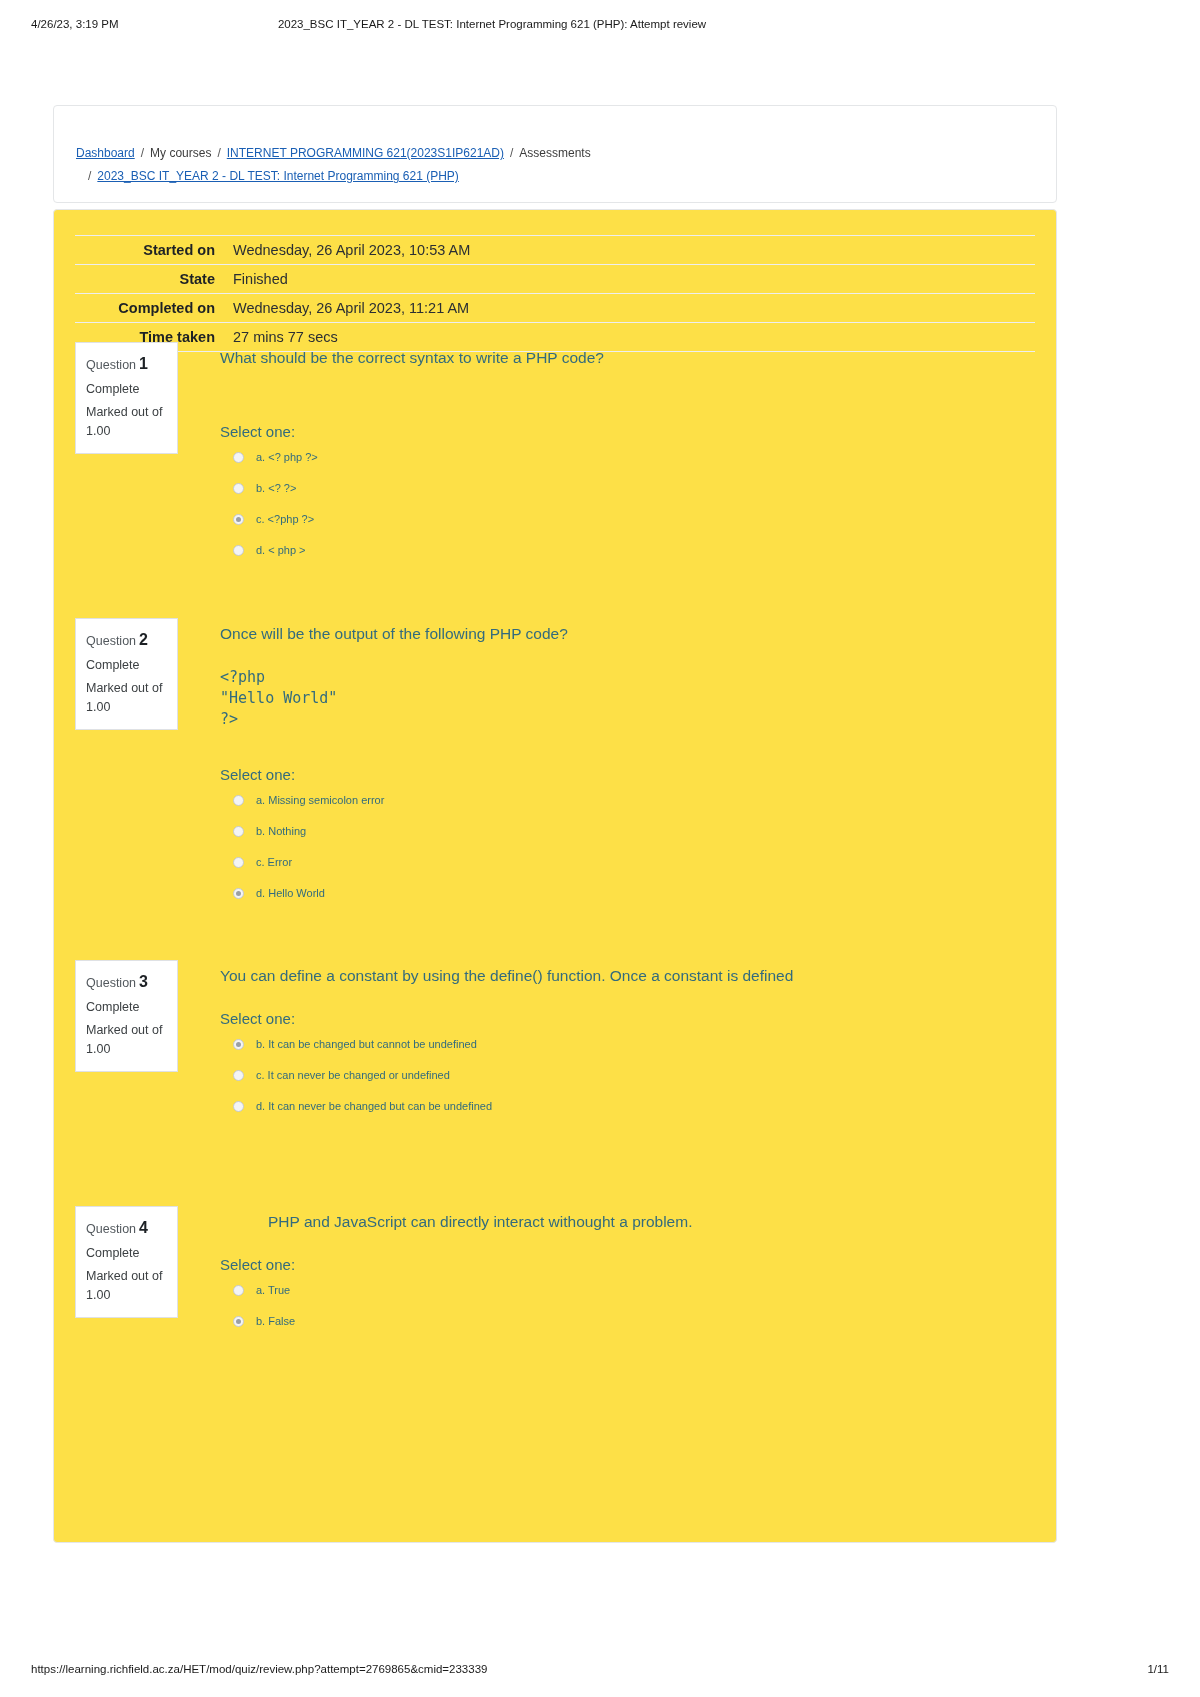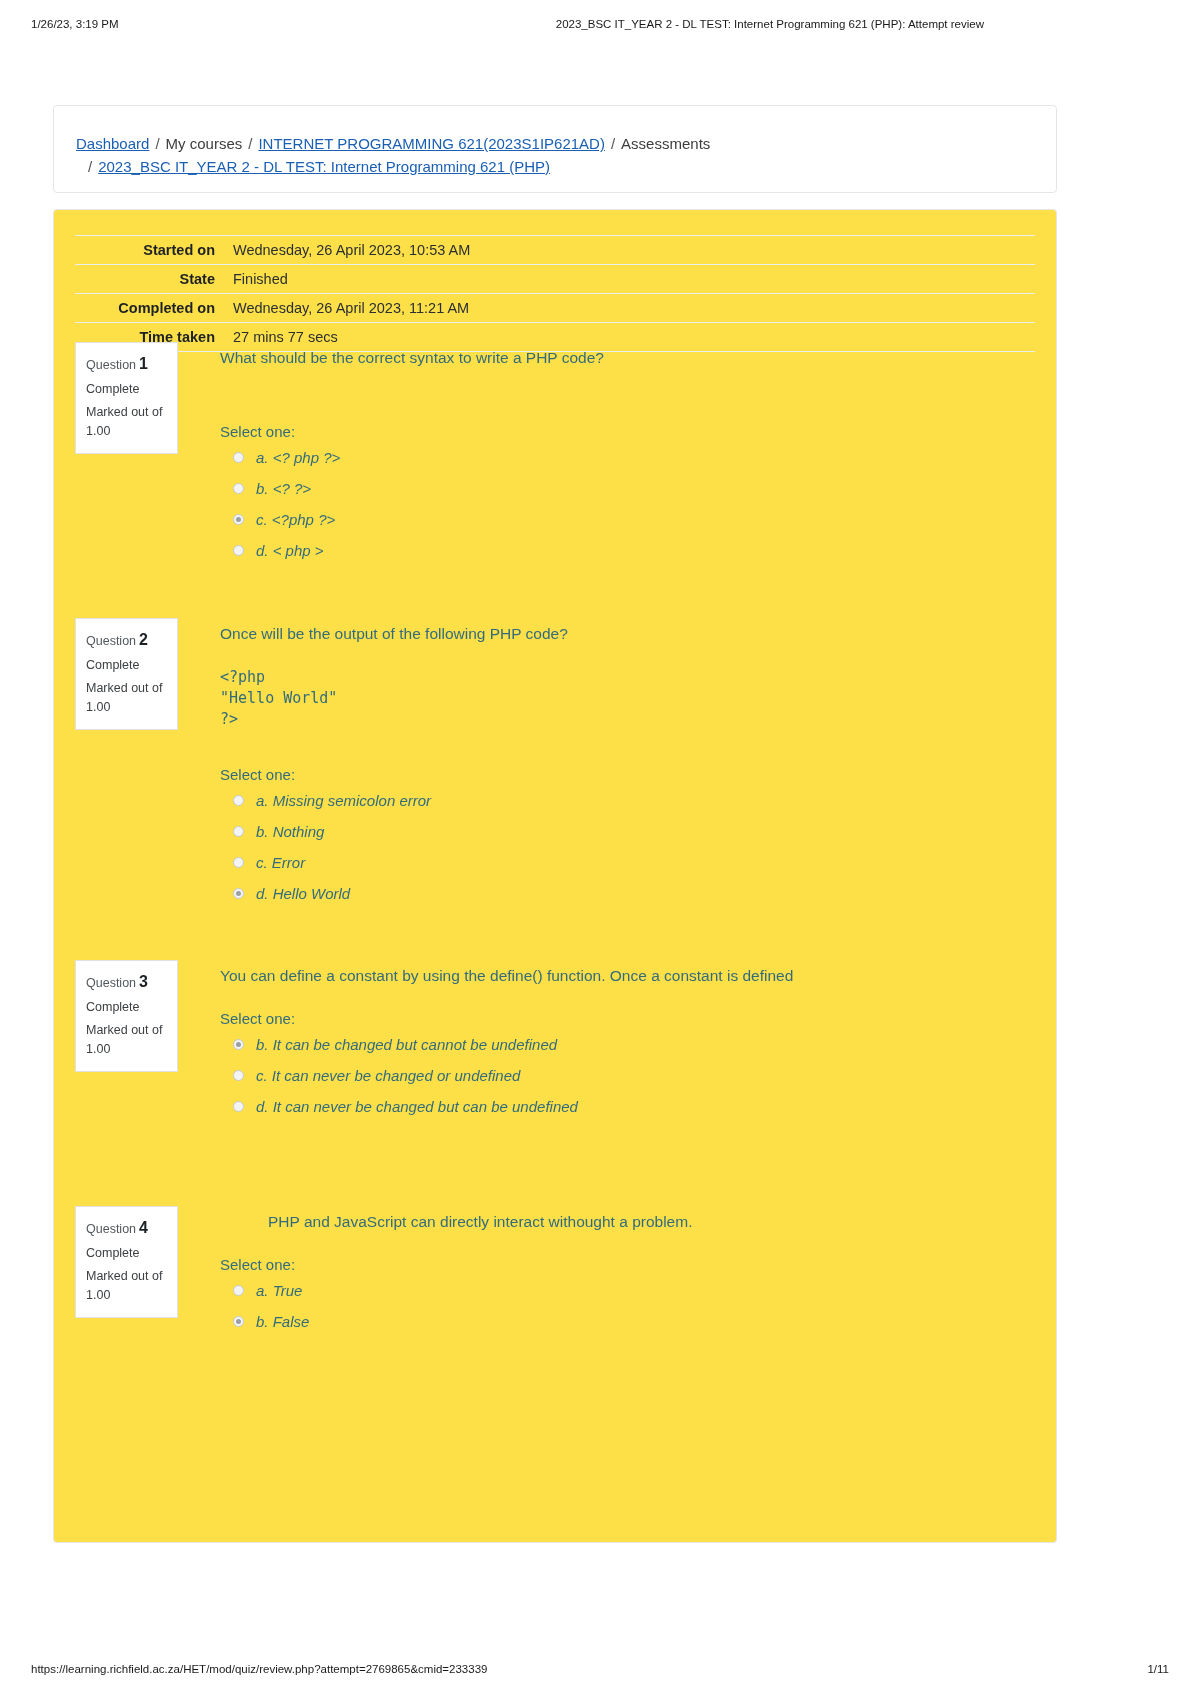--- a/index.html
+++ b/index.html
@@ -30,21 +30,21 @@
     position: absolute;
     left: 31px;
     top: 0;
     white-space: nowrap;
   }
   .print-header .ph-title {
     position: absolute;
     left: 0;
     top: 0;
     width: 984px;
-    text-align: right;
+    text-align: center;
     white-space: nowrap;
   }
   .print-footer {
     position: absolute;
     bottom: 16px;
     left: 0;
     width: 1200px;
     height: 18px;
     font-size: 11.5px;
     color: #1a1a1a;
@@ -69,24 +69,25 @@
     top: 105px;
     width: 1004px;
     min-height: 84px;
     border: 1px solid #e4e6e8;
     border-radius: 4px;
     background: #fff;
     box-sizing: border-box;
     padding: 26px 22px 14px 22px;
   }
   .breadcrumb {
-    font-size: 15px;
+    font-size: 12px;
     line-height: 23px;
     color: #3a3a3a;
     font-family: "Liberation Sans", sans-serif;
+    margin-top: 10px;
   }
   .breadcrumb .crumb-link {
     color: #1a5fb4;
     text-decoration: underline;
     cursor: pointer;
   }
   .breadcrumb .crumb-plain {
     color: #3d3d3d;
   }
   .breadcrumb .crumb-sep {
@@ -241,32 +242,31 @@
     content: "";
     position: absolute;
     left: 2px;
     top: 2px;
     width: 5px;
     height: 5px;
     border-radius: 50%;
     background: #9a9fa4;
   }
   .opt-text {
-    font-size: 15px;
+    font-size: 11px;
     line-height: 19px;
     color: #336b7d;
     white-space: nowrap;
-    font-style: italic;
   }
 </style>
 </head>
 <body>
 
 <div class="print-header">
-  <span class="ph-date">1/26/23, 3:19 PM</span>
+  <span class="ph-date">4/26/23, 3:19 PM</span>
   <span class="ph-title">2023_BSC IT_YEAR 2 - DL TEST: Internet Programming 621 (PHP): Attempt review</span>
 </div>
 
 <div class="breadcrumb-card">
   <nav class="breadcrumb" id="breadcrumb-nav"><span class="crumb-link">Dashboard</span><span class="crumb-sep">/</span><span class="crumb-plain">My courses</span><span class="crumb-sep">/</span><span class="crumb-link">INTERNET PROGRAMMING 621(2023S1IP621AD)</span><span class="crumb-sep">/</span><span class="crumb-plain">Assessments</span><span class="crumb-row2"><span class="crumb-sep">/</span><span class="crumb-link">2023_BSC IT_YEAR 2 - DL TEST: Internet Programming 621 (PHP)</span></span></nav>
 </div>
 
 <div class="content-card">
 
   <table class="summary-table">

